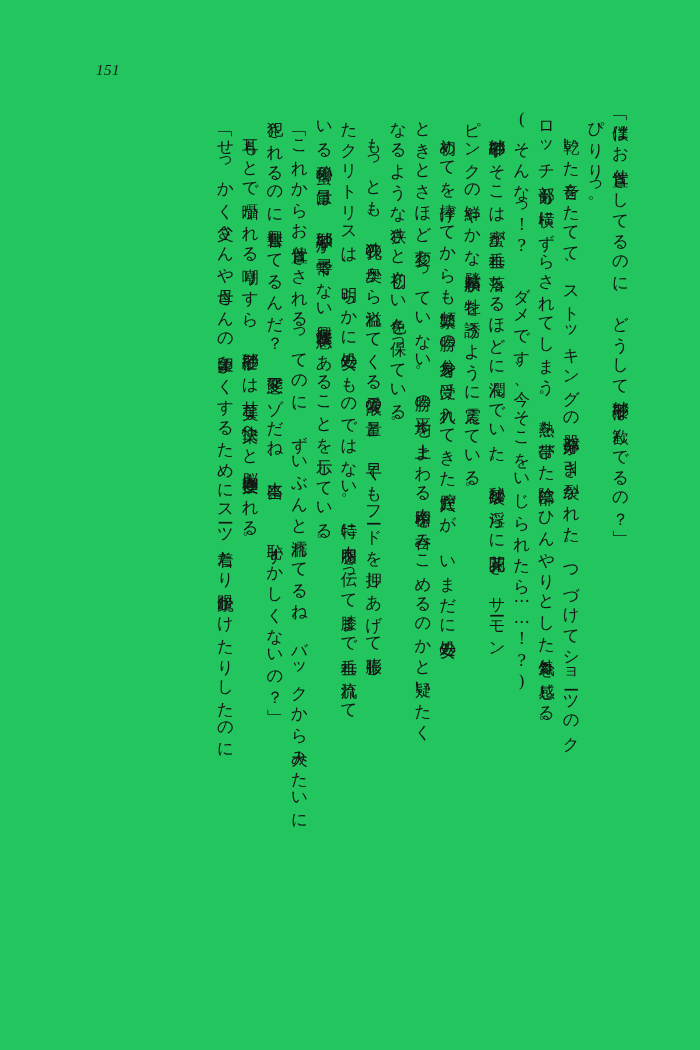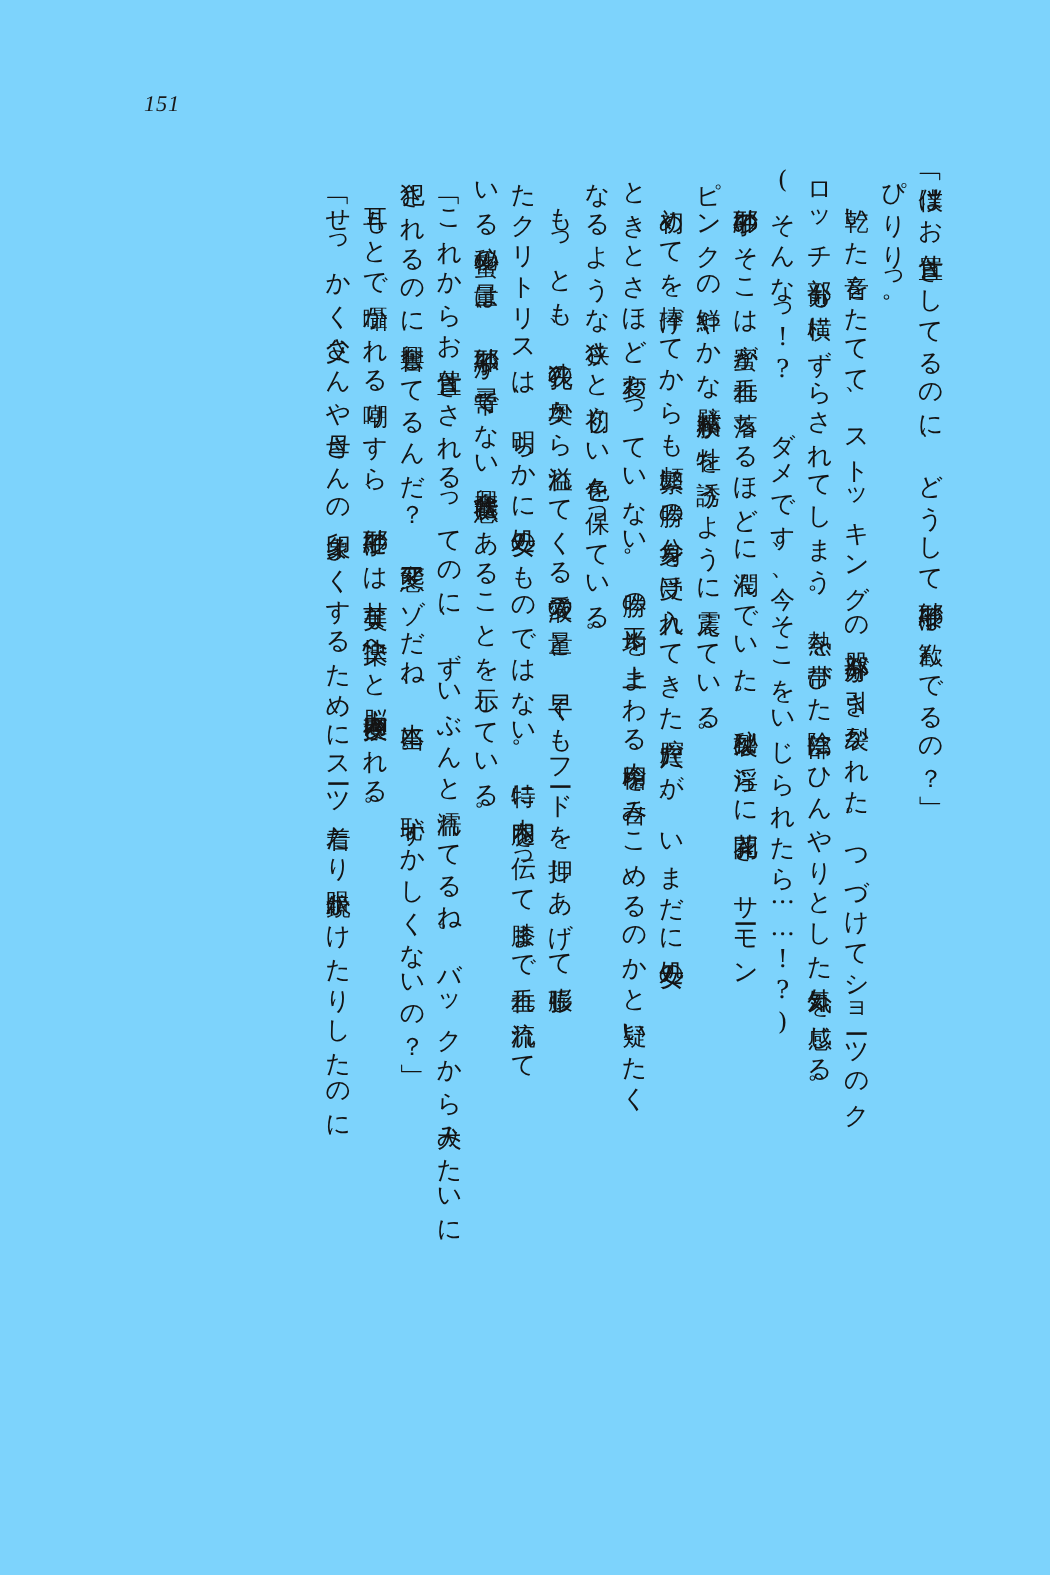--- a/index.html
+++ b/index.html
@@ -15,21 +15,21 @@
     overflow: hidden;
     position: relative;
   }
 
   .page {
     position: absolute;
     left: 0;
     top: 0;
     width: 700px;
     height: 1050px;
-    background: #7dd3fc;
+    background: #22c55e;
   }
 
   .page-number {
     position: absolute;
     left: 96px;
     top: 62px;
     font-size: 15px;
     font-style: italic;
     font-family: "Liberation Serif", "DejaVu Serif", serif;
     color: #1a1a1a;

